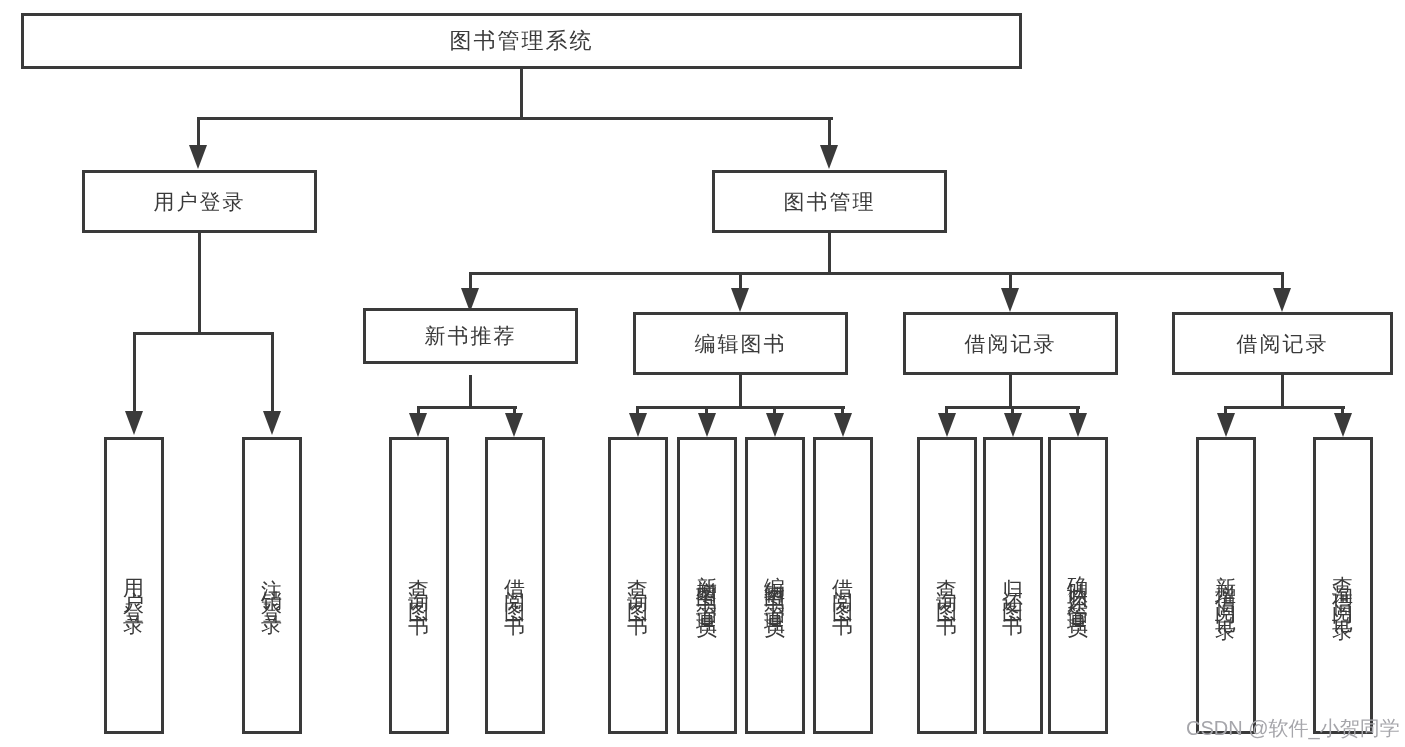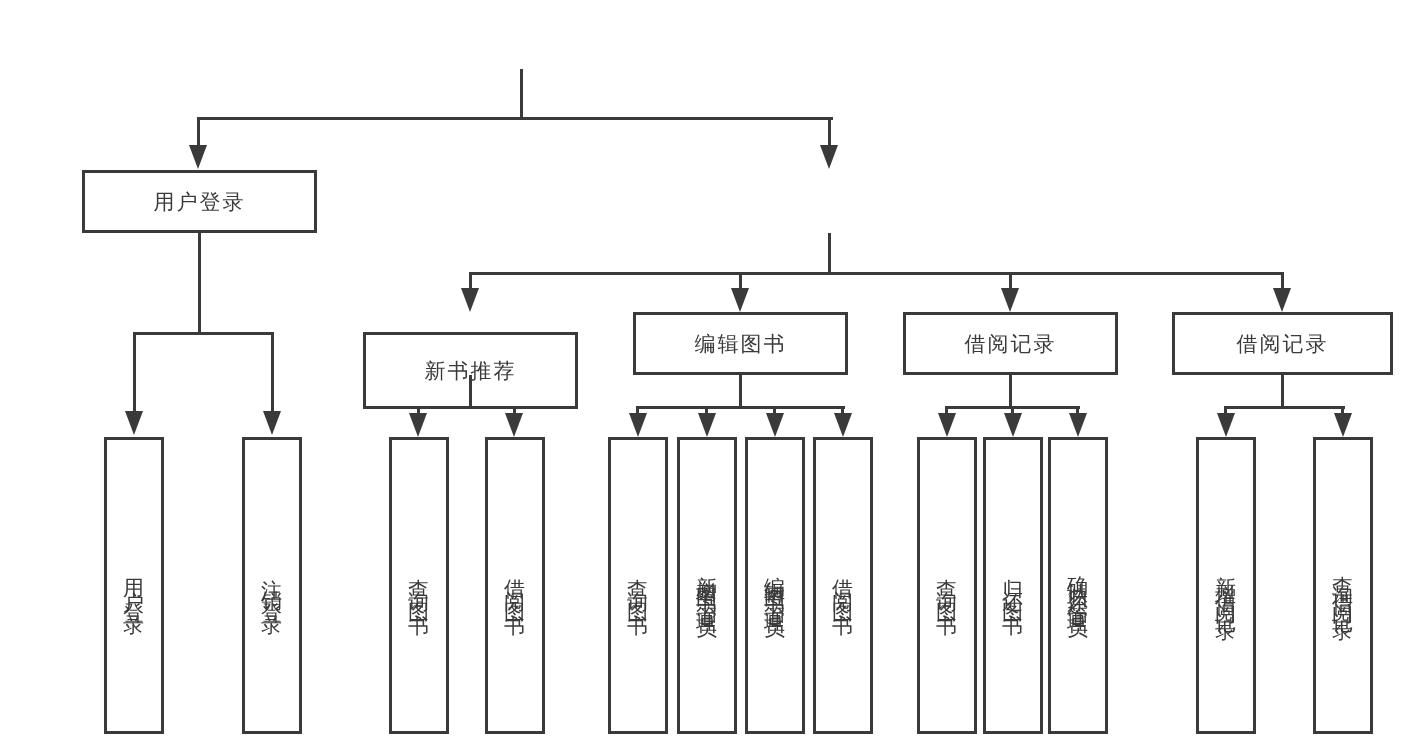--- a/index.html
+++ b/index.html
@@ -64,51 +64,57 @@
     color: #a6a6ab;
     z-index: 5;
     white-space: nowrap;
   }
 </style>
 </head>
 <body>
 
 <div class="canvas">
 
+  <div class="box title" style="left:21px; top:13px; width:1001px; height:56px;">
+    <span>图书管理系统</span>
+  </div>
 
   <div class="v" style="left:520px; top:69px; height:51px;"></div>
   <div class="h" style="left:197px; top:117px; width:636px;"></div>
   <div class="v" style="left:197px; top:117px; height:30px;"></div>
   <div class="tri" style="left:189px; top:145px;"></div>
   <div class="v" style="left:828px; top:117px; height:30px;"></div>
   <div class="tri" style="left:820px; top:145px;"></div>
 
   <div class="box" style="left:82px; top:170px; width:235px; height:63px;">
     <span>用户登录</span>
+  </div>
+  <div class="box" style="left:712px; top:170px; width:235px; height:63px;">
+    <span>图书管理</span>
   </div>
 
   <div class="v" style="left:198px; top:233px; height:102px;"></div>
   <div class="h" style="left:133px; top:332px; width:141px;"></div>
   <div class="v" style="left:133px; top:332px; height:80px;"></div>
   <div class="tri" style="left:125px; top:411px;"></div>
   <div class="v" style="left:271px; top:332px; height:80px;"></div>
   <div class="tri" style="left:263px; top:411px;"></div>
 
   <div class="v" style="left:828px; top:233px; height:42px;"></div>
   <div class="h" style="left:469px; top:272px; width:815px;"></div>
   <div class="v" style="left:469px; top:272px; height:20px;"></div>
   <div class="tri" style="left:461px; top:288px;"></div>
   <div class="v" style="left:739px; top:272px; height:20px;"></div>
   <div class="tri" style="left:731px; top:288px;"></div>
   <div class="v" style="left:1009px; top:272px; height:20px;"></div>
   <div class="tri" style="left:1001px; top:288px;"></div>
   <div class="v" style="left:1281px; top:272px; height:20px;"></div>
   <div class="tri" style="left:1273px; top:288px;"></div>
 
-  <div class="box" style="left:363px; top:332px; width:215px; height:77px;">
+  <div class="box" style="left:363px; top:308px; width:215px; height:56px;">
     <span>新书推荐</span>
   </div>
   <div class="box" style="left:633px; top:312px; width:215px; height:63px;">
     <span>编辑图书</span>
   </div>
   <div class="box" style="left:903px; top:312px; width:215px; height:63px;">
     <span>借阅记录</span>
   </div>
   <div class="box" style="left:1172px; top:312px; width:221px; height:63px;">
     <span>借阅记录</span>
@@ -185,14 +191,15 @@
     <span class="vtext long">确认归还（管理员）</span>
   </div>
 
   <div class="leaf" style="left:1196px;">
     <span class="vtext mid">新增借阅记录</span>
   </div>
   <div class="leaf" style="left:1313px;">
     <span class="vtext mid">查询借阅记录</span>
   </div>
 
+  <div class="watermark">CSDN @软件_小贺同学</div>
 
 </div>
 
 </body></html>

